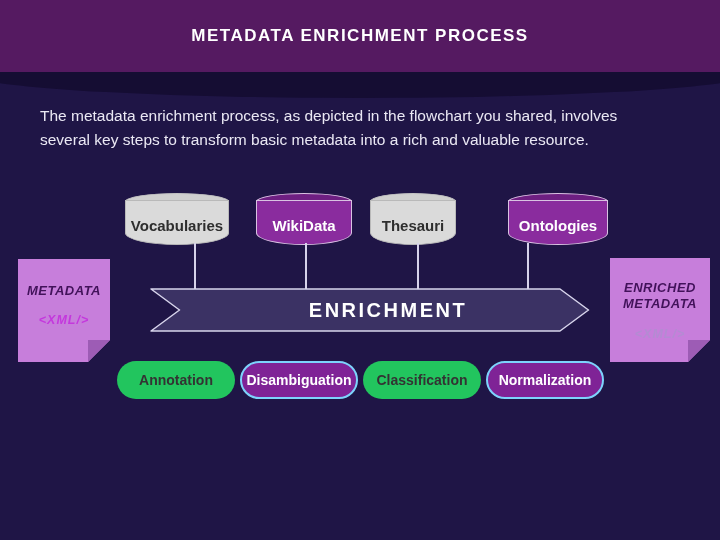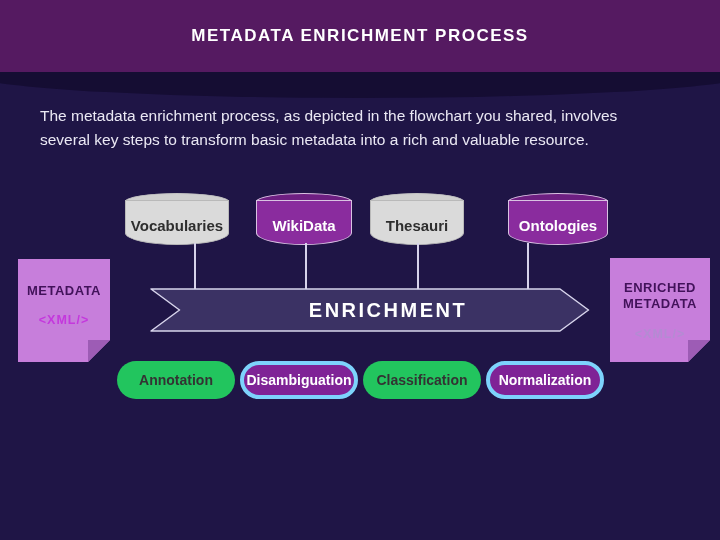--- a/index.html
+++ b/index.html
@@ -86,20 +86,21 @@
     display: flex; align-items: center; justify-content: center;
     color: #ffffff; font-size: 20px; font-weight: bold; letter-spacing: 2.5px;
   }
 
   
   .note {
     position: absolute;
     background: #c77edb;
     clip-path: polygon(0 0, 100% 0, 100% calc(100% - 22px), calc(100% - 22px) 100%, 0 100%);
     text-align: center;
+    font-style: italic;
   }
   .note-input  { left: 18px;  top: 259px; width: 92px;  height: 103px; }
   .note-output { left: 610px; top: 258px; width: 100px; height: 104px; }
   .note-fold {
     position: absolute; right: 0; bottom: 0; width: 22px; height: 22px;
     background: linear-gradient(135deg, #9d5cb5 50%, rgba(0,0,0,0) 50.5%);
   }
   .note-title {
     margin-top: 24px;
     color: #42125a; font-size: 13px; font-weight: bold; letter-spacing: 0.5px;
@@ -116,21 +117,21 @@
     display: flex; gap: 5px;
   }
   .pill {
     width: 118px; height: 38px;
     border-radius: 19px;
     display: flex; align-items: center; justify-content: center;
     font-size: 14px;
     box-sizing: border-box;
   }
   .pill.gray   { background: #22c55e; color: #333333; font-weight: 600; }
-  .pill.purple { background: #7f2396; color: #ffffff; font-weight: bold; border: 4px solid #7dd3fc; }
+  .pill.purple { background: #7f2396; color: #ffffff; font-weight: bold; border: 2px solid #7dd3fc; }
 </style>
 </head>
 <body>
 
 <div class="stage">
 
   <div class="header">
     <div class="header-title">METADATA ENRICHMENT PROCESS</div>
   </div>
   <div class="header-shadow"></div>
@@ -145,21 +146,21 @@
     <div class="cyl-body">
       <span class="cyl-label">Vocabularies</span>
     </div>
   </div>
   <div class="cylinder purple" style="left:248px;width:96px;margin-left:8px;">
     <div class="cyl-top"></div>
     <div class="cyl-body">
       <span class="cyl-label">WikiData</span>
     </div>
   </div>
-  <div class="cylinder gray" style="left:370px;width:94px;">
+  <div class="cylinder gray" style="left:370px;width:86px;">
     <div class="cyl-top"></div>
     <div class="cyl-body">
       <span class="cyl-label">Thesauri</span>
     </div>
   </div>
   <div class="cylinder purple" style="left:508px;width:100px;">
     <div class="cyl-top"></div>
     <div class="cyl-body">
       <span class="cyl-label">Ontologies</span>
     </div>

